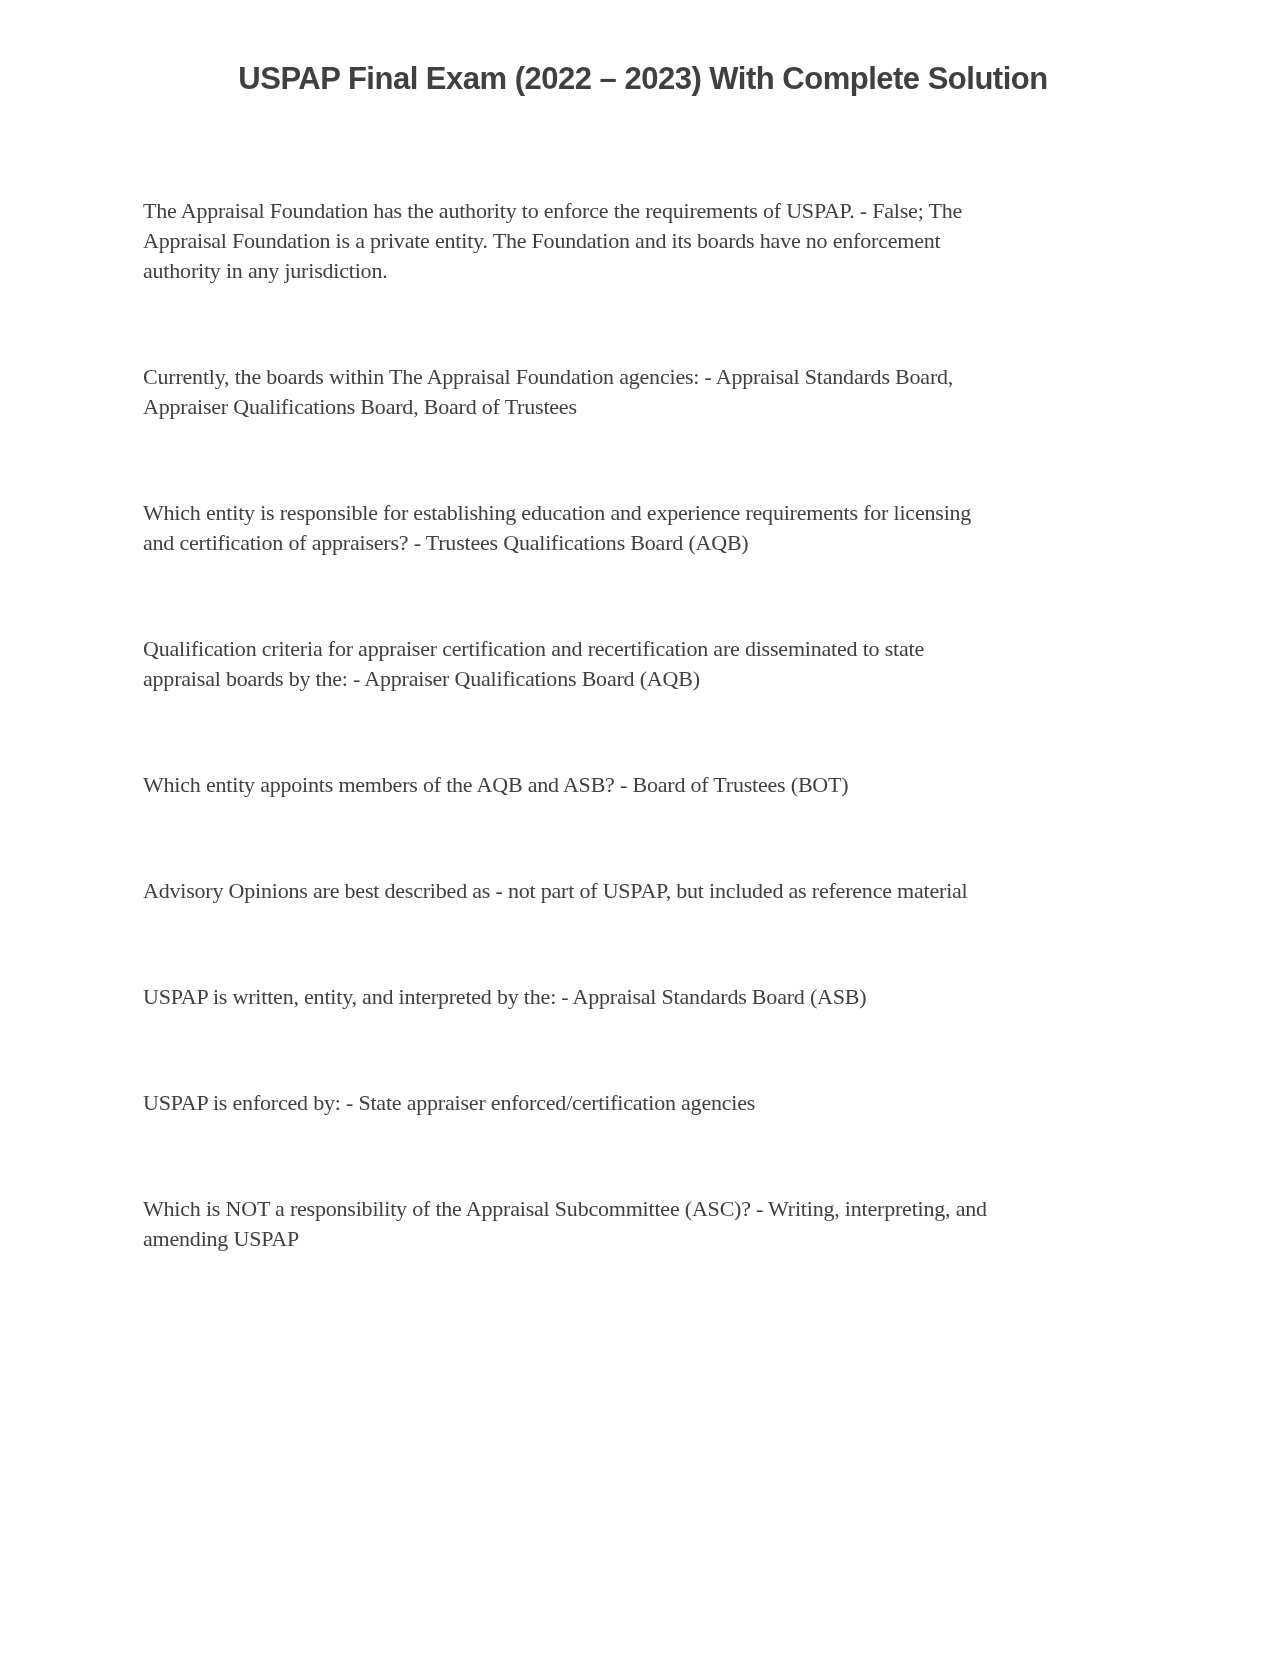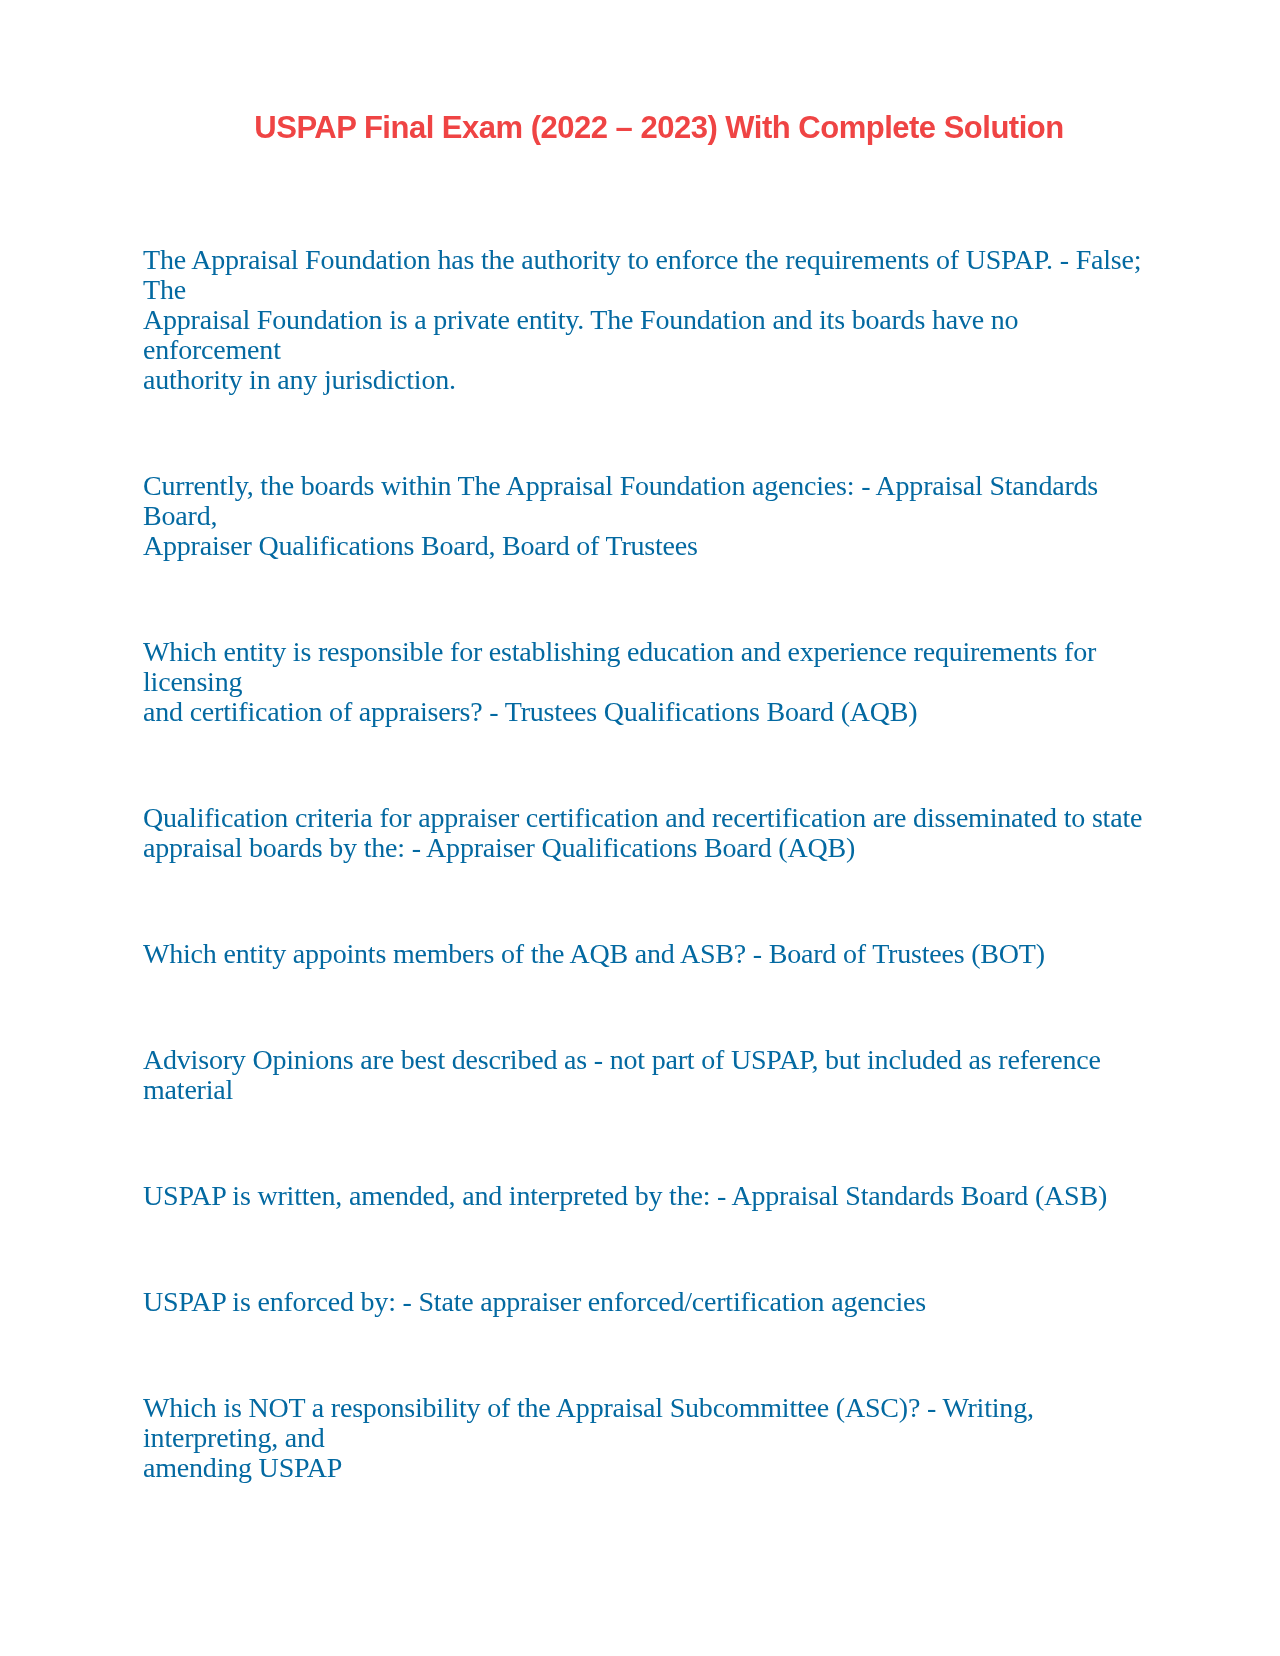--- a/index.html
+++ b/index.html
@@ -18,41 +18,41 @@
     width: 1280px;
     height: 1656px;
     background: #ffffff;
     box-sizing: border-box;
   }
   .content {
     margin-left: 143px;
     width: 1000px;
   }
   .doc-title {
-    margin: 16px;
-    padding-top: 93px;
+    margin: 0;
+    padding-top: 60px;
     width: 1000px;
     text-align: center;
     font-family: "Liberation Sans", sans-serif;
     font-weight: bold;
     font-size: 31px;
     line-height: 38px;
     letter-spacing: -0.5px;
-    color: #ef4444;
+    color: #404040;
   }
   .paragraphs {
     margin-top: 98px;
   }
   .qa-paragraph {
     margin: 0 0 76px 0;
-    font-size: 28px;
+    font-size: 22px;
     line-height: 30px;
     letter-spacing: -0.2px;
     white-space: pre-line;
-    color: #0369a1;
+    color: #404040;
   }
 </style>
 </head>
 <body>
 
 <div class="page">
   <div class="content">
     <h1 class="doc-title">USPAP Final Exam (2022 – 2023) With Complete Solution</h1>
 
     <div class="paragraphs">
@@ -60,19 +60,19 @@
 Appraisal Foundation is a private entity. The Foundation and its boards have no enforcement
 authority in any jurisdiction.</p>
       <p class="qa-paragraph">Currently, the boards within The Appraisal Foundation agencies: - Appraisal Standards Board,
 Appraiser Qualifications Board, Board of Trustees</p>
       <p class="qa-paragraph">Which entity is responsible for establishing education and experience requirements for licensing
 and certification of appraisers? - Trustees Qualifications Board (AQB)</p>
       <p class="qa-paragraph">Qualification criteria for appraiser certification and recertification are disseminated to state
 appraisal boards by the: - Appraiser Qualifications Board (AQB)</p>
       <p class="qa-paragraph">Which entity appoints members of the AQB and ASB? - Board of Trustees (BOT)</p>
       <p class="qa-paragraph">Advisory Opinions are best described as - not part of USPAP, but included as reference material</p>
-      <p class="qa-paragraph">USPAP is written, amended, and interpreted by the: - Appraisal Standards Board (ASB)</p>
+      <p class="qa-paragraph">USPAP is written, entity, and interpreted by the: - Appraisal Standards Board (ASB)</p>
       <p class="qa-paragraph">USPAP is enforced by: - State appraiser enforced/certification agencies</p>
       <p class="qa-paragraph">Which is NOT a responsibility of the Appraisal Subcommittee (ASC)? - Writing, interpreting, and
 amending USPAP</p>
     </div>
   </div>
 </div>
 
 </body></html>

